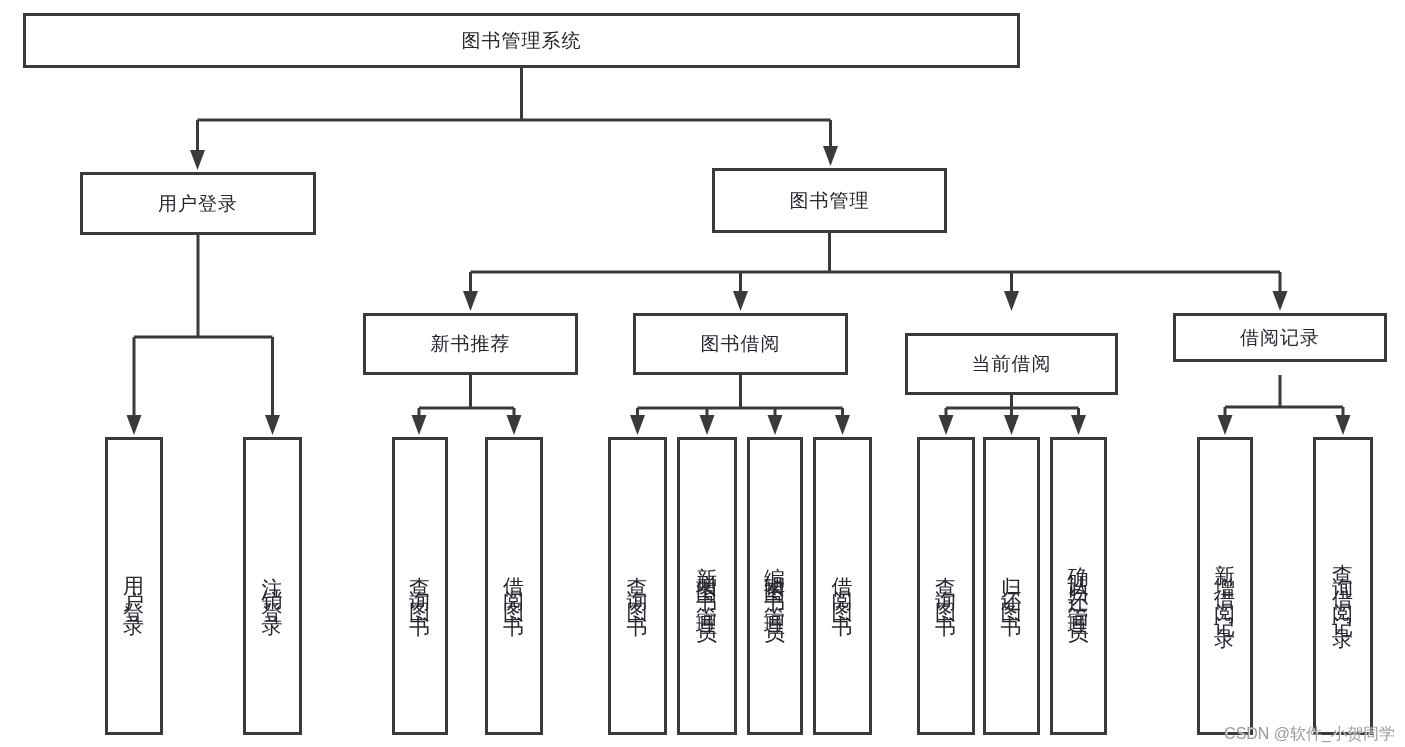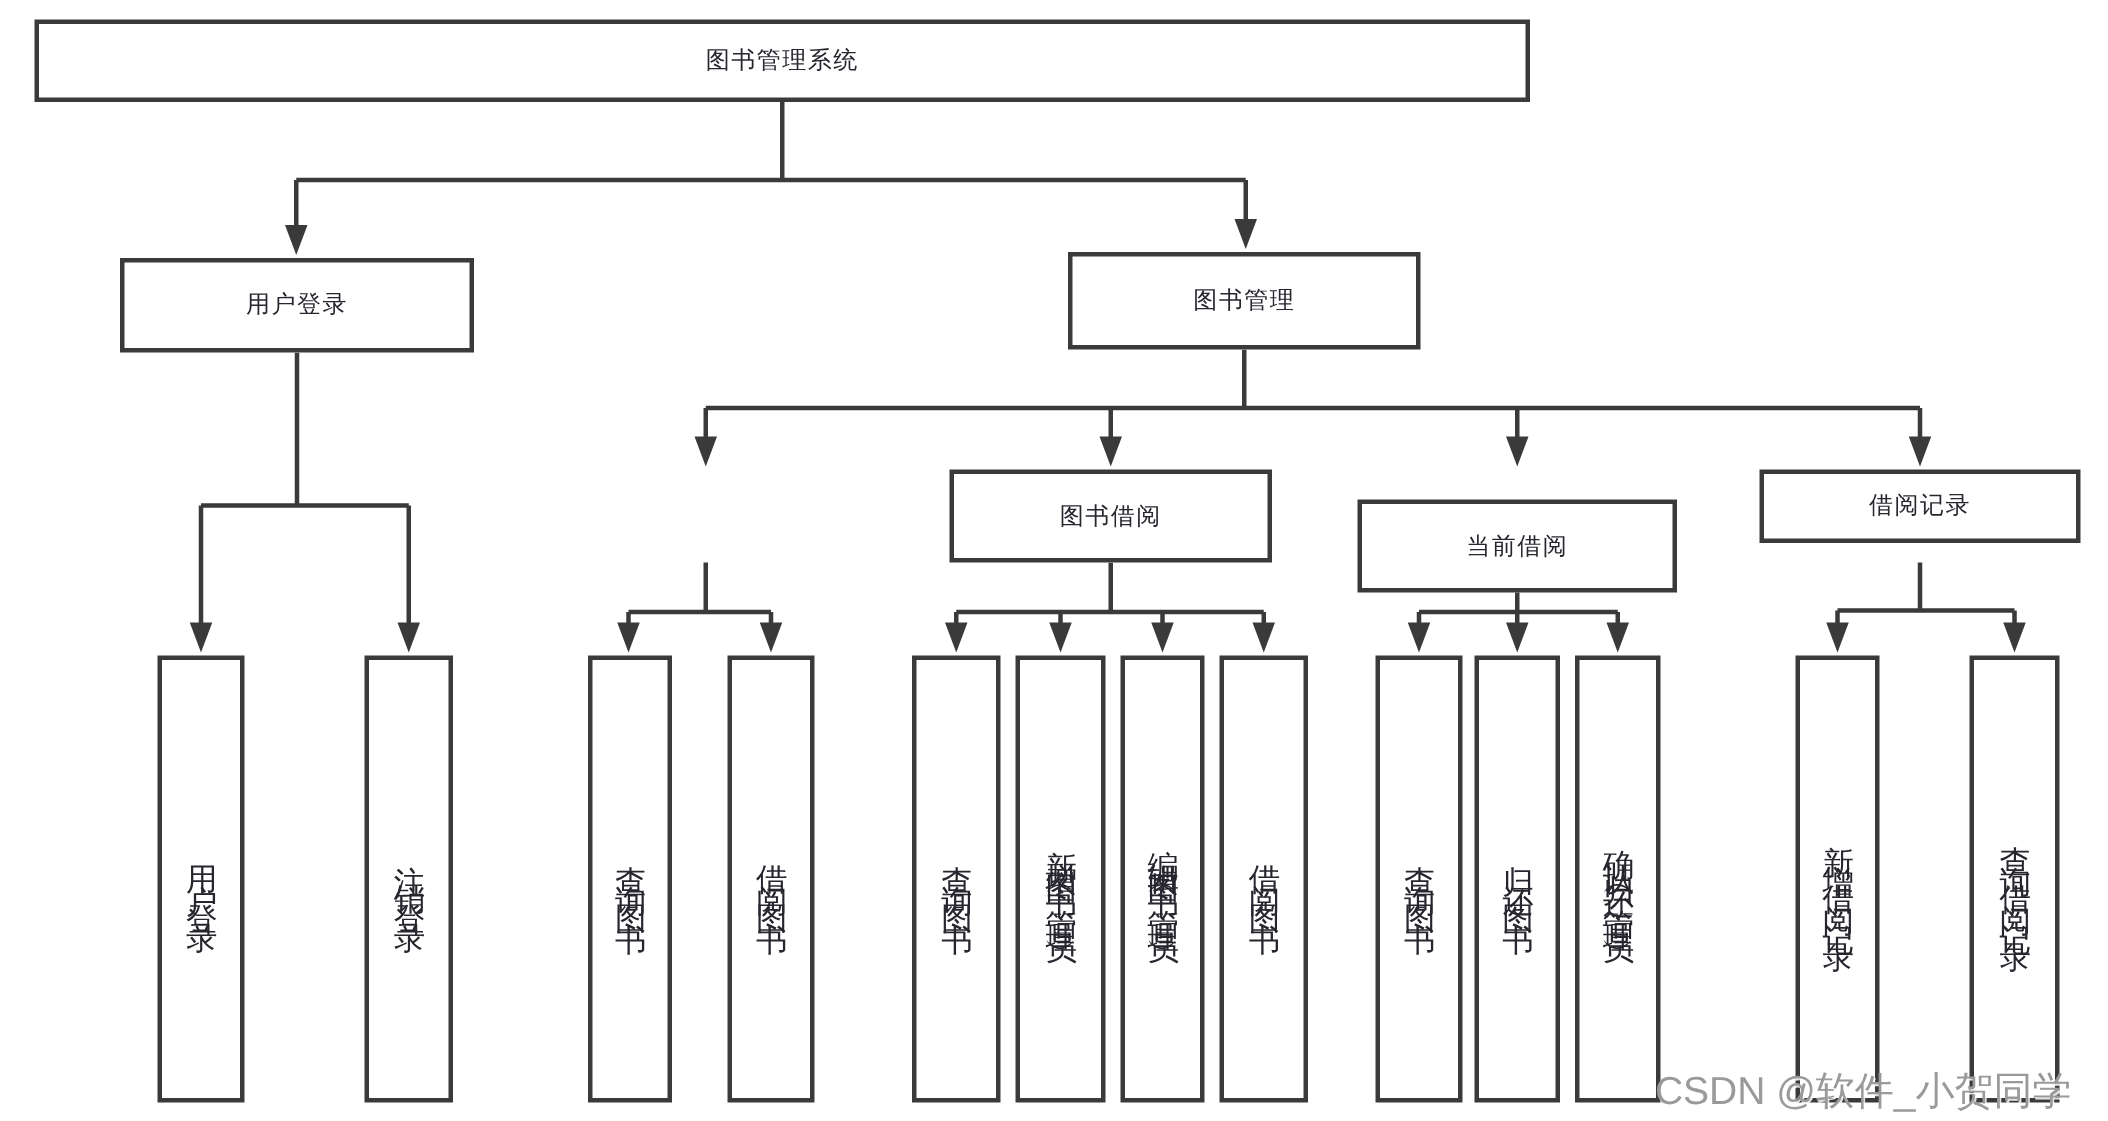--- a/index.html
+++ b/index.html
@@ -20,39 +20,39 @@
     position: absolute;
     box-sizing: border-box;
     border: 3px solid #3a3a3a;
     background: #ffffff;
     display: flex;
     align-items: center;
     justify-content: center;
     color: #26262e;
   }
   .node.hlabel span {
-    font-size: 16px;
+    font-size: 19px;
     letter-spacing: 1px;
     white-space: nowrap;
   }
   .node.leaf span {
     writing-mode: vertical-rl;
     text-orientation: mixed;
     font-size: 21px;
     letter-spacing: 13px;
     line-height: 1;
   }
   .node.leaf span.long {
     letter-spacing: 8px;
   }
   .watermark {
     position: absolute;
-    right: 24px;
+    right: 10px;
     bottom: 2px;
-    font-size: 26px;
+    font-size: 16px;
     color: #9a9a9a;
     text-shadow: 1px 1px 0 rgba(255,255,255,0.85);
     white-space: nowrap;
     z-index: 5;
   }
 </style>
 </head>
 <body>
 
 <div class="canvas">
@@ -101,20 +101,23 @@
     <span>图书管理系统</span>
   </div>
 
   <div class="node hlabel" style="left:80px; top:172px; width:236px; height:63px;">
     <span>用户登录</span>
   </div>
   <div class="node hlabel" style="left:712px; top:168px; width:235px; height:65px;">
     <span>图书管理</span>
   </div>
 
+  <div class="node hlabel" style="left:363px; top:313px; width:215px; height:62px;">
+    <span>新书推荐</span>
+  </div>
   <div class="node hlabel" style="left:633px; top:313px; width:215px; height:62px;">
     <span>图书借阅</span>
   </div>
   <div class="node hlabel" style="left:905px; top:313px; width:213px; height:62px;margin-top:20px;">
     <span>当前借阅</span>
   </div>
   <div class="node hlabel" style="left:1173px; top:313px; width:214px; height:49px;">
     <span>借阅记录</span>
   </div>
 

